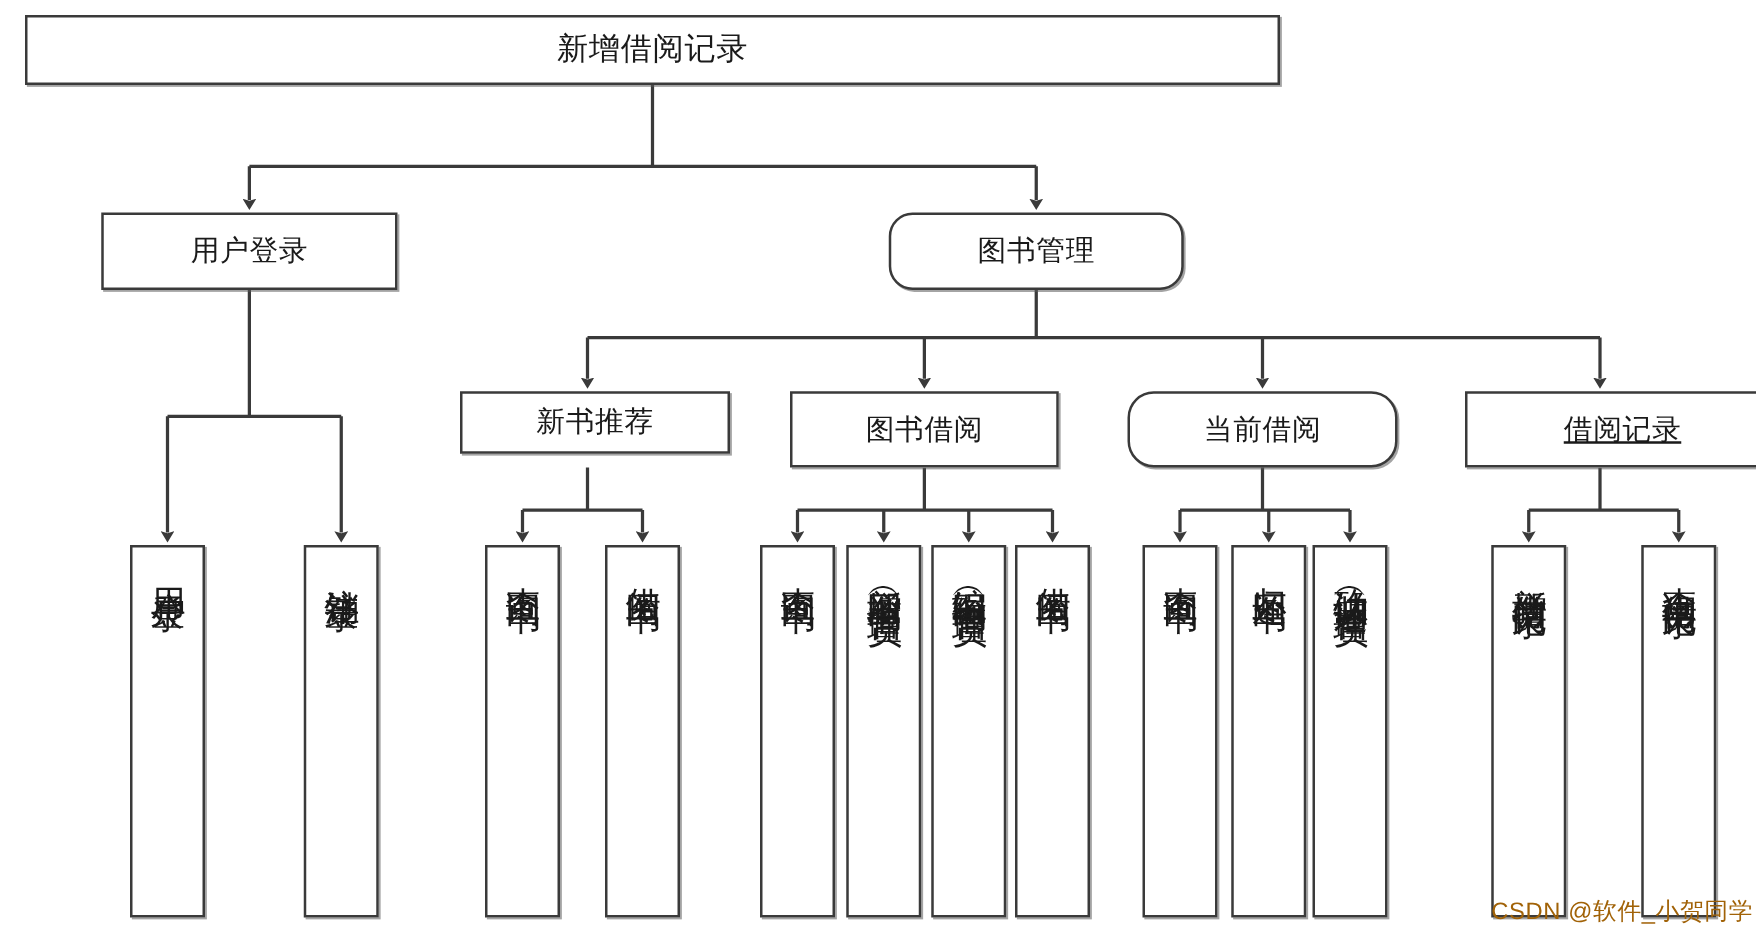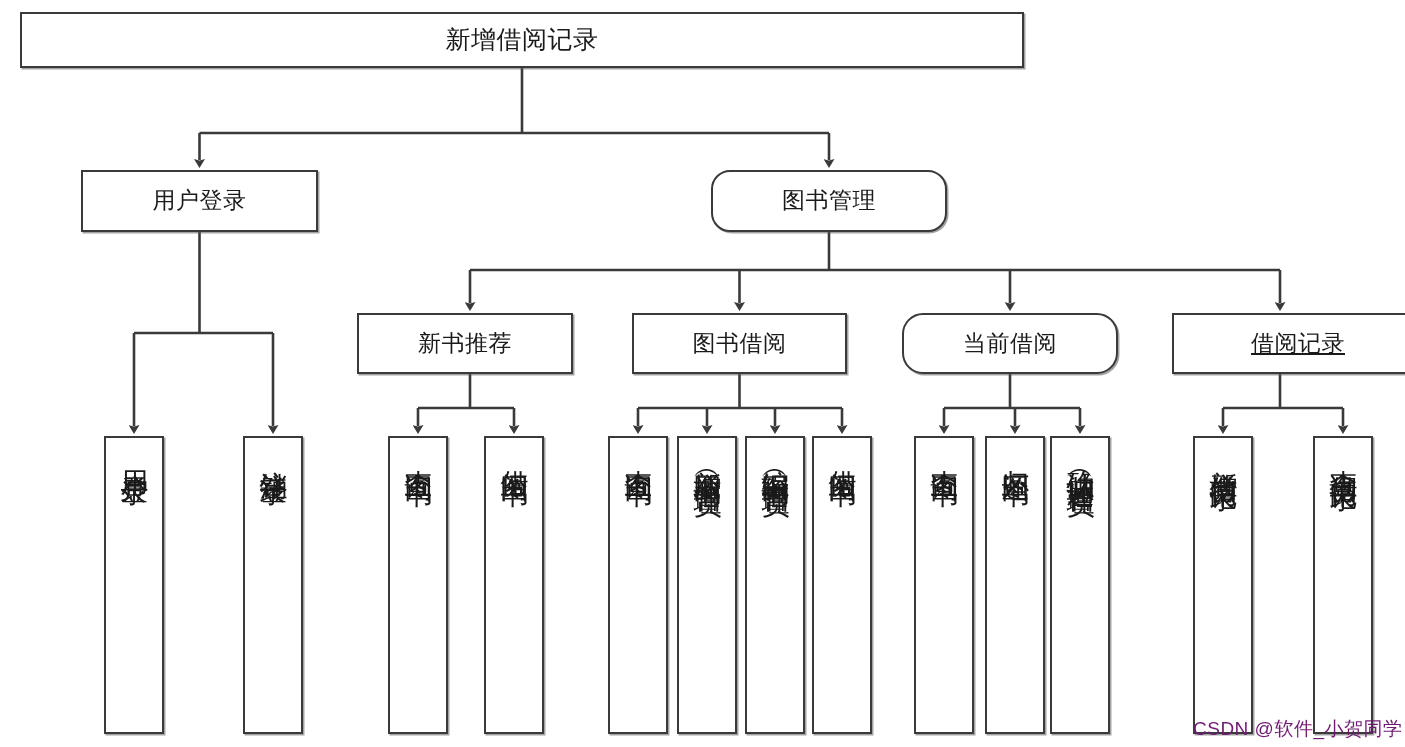--- a/index.html
+++ b/index.html
@@ -121,21 +121,21 @@
   <div id="node-layer">
       <div class="node horiz root" style="left: 20px; top: 12px; width: 1004px; height: 56px;">
         <span class="label">新增借阅记录</span>
       </div>
       <div class="node horiz" style="left: 81px; top: 170px; width: 237px; height: 62px;">
         <span class="label">用户登录</span>
       </div>
       <div class="node horiz" style="left: 711px; top: 170px; width: 236px; height: 62px; border-radius: 19px;">
         <span class="label">图书管理</span>
       </div>
-      <div class="node horiz" style="left: 357px; top: 313px; width: 216px; height: 61px;">
+      <div class="node horiz" style="left: 368px; top: 313px; width: 216px; height: 50px;">
         <span class="label">新书推荐</span>
       </div>
       <div class="node horiz" style="left: 632px; top: 313px; width: 215px; height: 61px;">
         <span class="label">图书借阅</span>
       </div>
       <div class="node horiz" style="left: 902px; top: 313px; width: 216px; height: 61px; border-radius: 21px;">
         <span class="label">当前借阅</span>
       </div>
       <div class="node horiz" style="left: 1172px; top: 313px; width: 252px; height: 61px; text-decoration: underline;">
         <span class="label">借阅记录</span>
@@ -174,14 +174,14 @@
         <span class="label">确认归还（管理员）</span>
       </div>
       <div class="node vert" style="left: 1193px; top: 436px; width: 60px; height: 298px;">
         <span class="label">新增借阅记录</span>
       </div>
       <div class="node vert" style="left: 1313px; top: 436px; width: 60px; height: 298px;">
         <span class="label">查询借阅记录</span>
       </div>
     </div>
 
-  <div class="watermark" style="left: 1193px; top: 716px; color: #701a75;">CSDN @软件_小贺同学</div>
+  <div class="watermark" style="left: 1193px; top: 716px; color: #a16207;">CSDN @软件_小贺同学</div>
 </div>
 
 </body></html>

